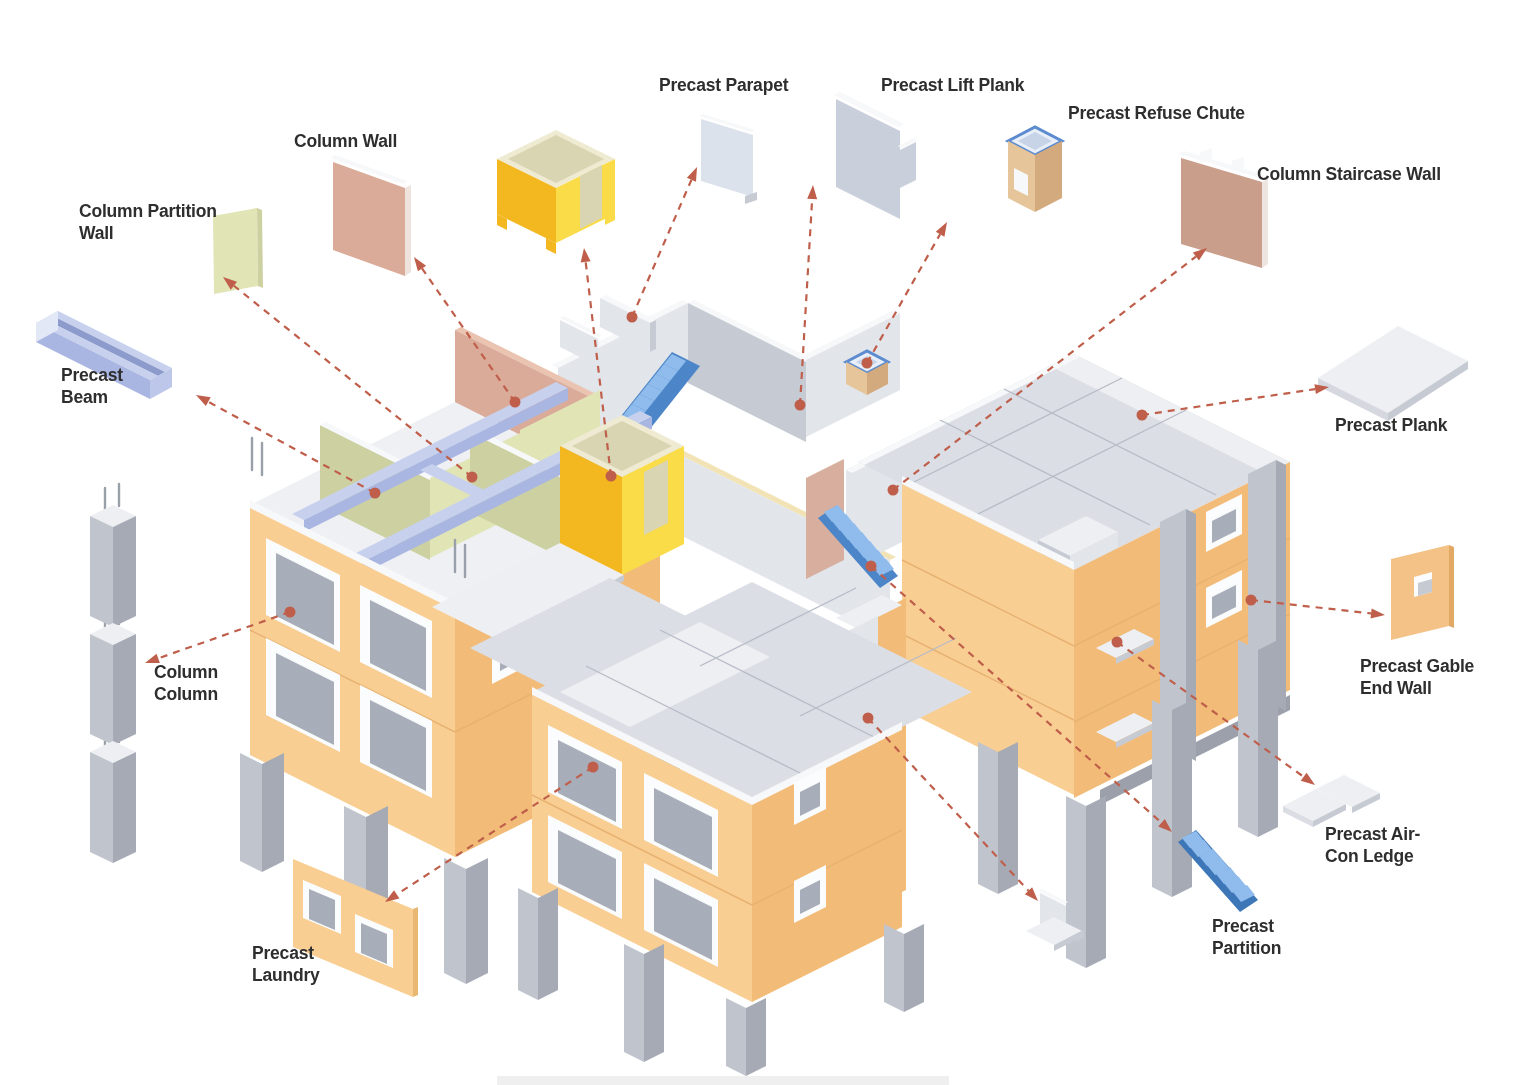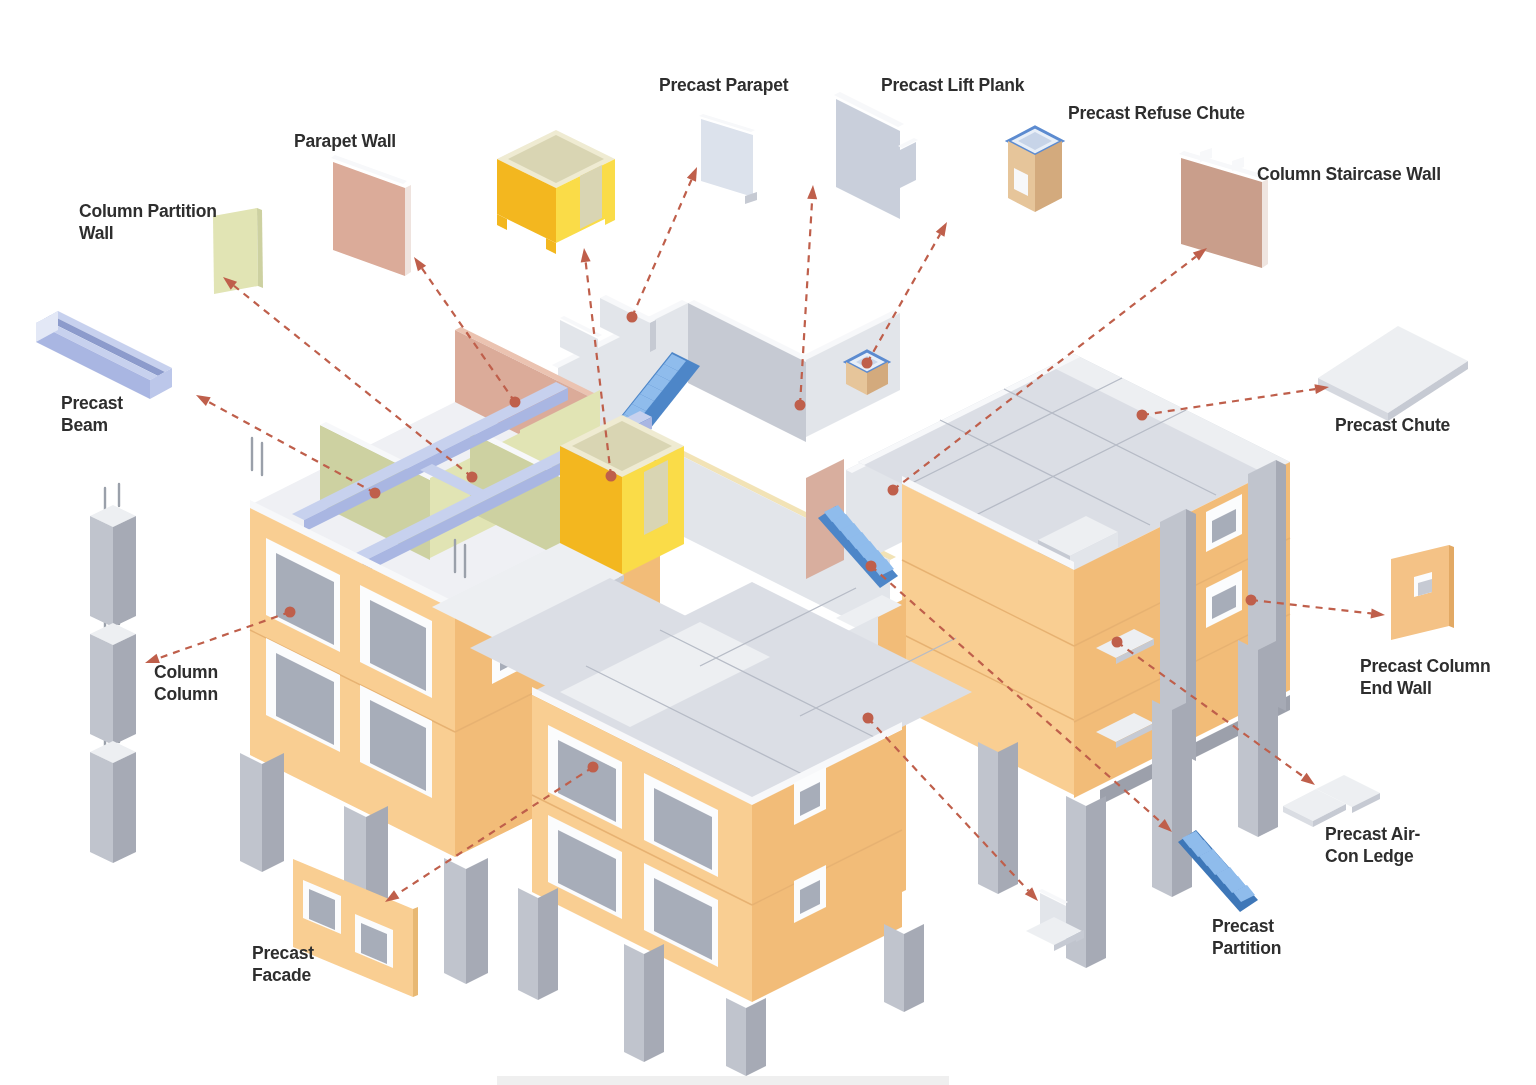--- a/index.html
+++ b/index.html
@@ -25,21 +25,21 @@
   .ring{fill:#E8EFF8;stroke:#5C8BD0;stroke-width:3}
   
   #lbl-partition{left:79px;top:200px;width:138px}
   #lbl-wall{left:294px;top:130px;width:150px}
   #lbl-shelter{left:455px;top:72px;width:158px}
   #lbl-parapet{left:659px;top:74px;width:160px}
   #lbl-liftwall{left:881px;top:74px;width:160px}
   #lbl-chute{left:1068px;top:102px;width:200px}
   #lbl-stairwall{left:1257px;top:163px;width:210px}
   #lbl-plank{left:1335px;top:414px;width:150px}
-  #lbl-beam{left:61px;top:392px;width:90px}
+  #lbl-beam{left:61px;top:364px;width:90px}
   #lbl-column{left:154px;top:661px;width:98px}
   #lbl-gable{left:1360px;top:655px;width:148px}
   #lbl-aircon{left:1325px;top:823px;width:126px}
   #lbl-stair{left:1212px;top:915px;width:98px}
   #lbl-laundry{left:992px;top:960px;width:162px}
   #lbl-facade{left:252px;top:942px;width:98px}
   .bottombar{position:absolute;left:497px;top:1076px;width:452px;height:9px;background:#EFEFEF;}
 </style>
 </head>
 <body>
@@ -433,27 +433,27 @@
       <circle cx="593" cy="767" r="5.5" fill="#bf5f4b"></circle>
       <line x1="290" y1="612" x2="158.20690147905214" y2="658.3548139625403" stroke="#bf5f4b" stroke-width="2.2" stroke-dasharray="7 6"></line>
       <polygon points="145,663 156.54790646567366,653.6380634343075 159.8658964924306,663.0715644907732" fill="#bf5f4b"></polygon>
       <circle cx="290" cy="612" r="5.5" fill="#bf5f4b"></circle>
       <line x1="375" y1="493" x2="208.28003581531442" y2="401.72314810000455" stroke="#bf5f4b" stroke-width="2.2" stroke-dasharray="7 6"></line>
       <polygon points="196,395 210.6811601367446,397.3374210231065 205.87891149388423,406.1088751769026" fill="#bf5f4b"></polygon>
       <circle cx="375" cy="493" r="5.5" fill="#bf5f4b"></circle>
     </svg>
 
 <div class="lbl" id="lbl-partition">Column Partition Wall</div>
-<div class="lbl" id="lbl-wall">Parapet Wall</div>
+<div class="lbl" id="lbl-wall">Column Wall</div>
 <div class="lbl" id="lbl-parapet">Precast Parapet</div>
 <div class="lbl" id="lbl-liftwall">Precast Lift Plank</div>
 <div class="lbl" id="lbl-chute">Precast Refuse Chute</div>
 <div class="lbl" id="lbl-stairwall">Column Staircase Wall</div>
-<div class="lbl" id="lbl-plank">Precast Chute</div>
-<div class="lbl" id="lbl-gable">Precast Column End Wall</div>
+<div class="lbl" id="lbl-plank">Precast Plank</div>
+<div class="lbl" id="lbl-gable">Precast Gable End Wall</div>
 <div class="lbl" id="lbl-aircon">Precast Air-Con Ledge</div>
 <div class="lbl" id="lbl-stair">Precast Partition</div>
-<div class="lbl" id="lbl-facade">Precast Facade</div>
+<div class="lbl" id="lbl-facade">Precast Laundry</div>
 <div class="lbl" id="lbl-column">Column Column</div>
 <div class="lbl" id="lbl-beam">Precast Beam</div>
 
 <div class="bottombar"></div>
 </div>
 
 </body></html>

